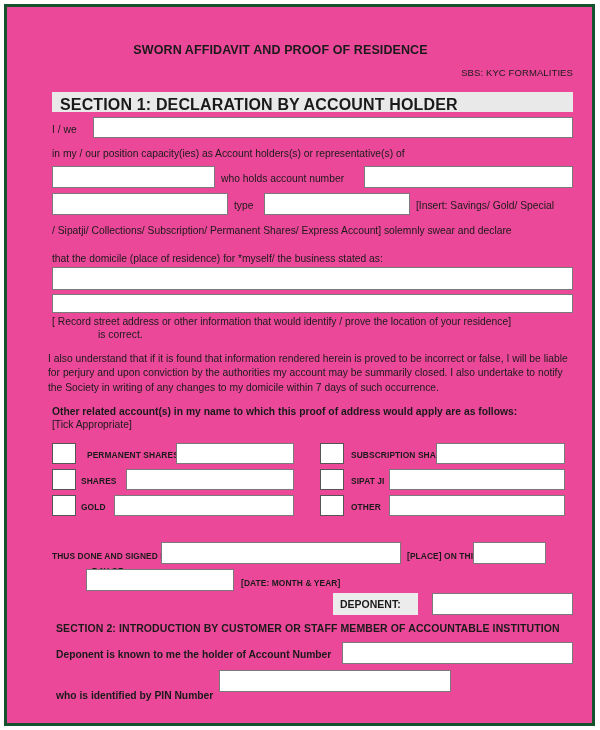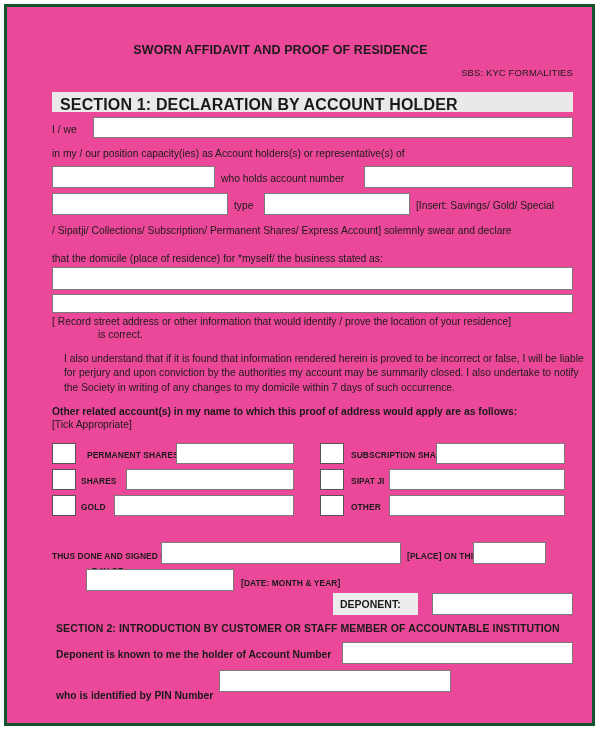--- a/index.html
+++ b/index.html
@@ -156,21 +156,21 @@
     <div class="txt" style="left:368px; top:192px;">[Insert: Savings/ Gold/ Special</div>
 
     <div class="txt" style="left:4px; top:217px;">/ Sipatji/ Collections/ Subscription/ Permanent Shares/ Express Account] solemnly swear and declare</div>
 
     <div class="txt" style="left:4px; top:245px;">that the domicile (place of residence) for *myself/ the business stated as:</div>
     <div class="box" style="left:4px; top:260px; width:521px; height:23px;"></div>
     <div class="box" style="left:4px; top:287px; width:521px; height:19px;"></div>
     <div class="txt" style="left:4px; top:308px;">[ Record street address or other information that would identify / prove the location of your residence]</div>
     <div class="txt" style="left:4px; top:321px;padding-left:46px;">is correct.</div>
 
-    <div class="para" style="left:16px; top:345px; width:521px;">I also understand that if it is found that information rendered herein is proved to be incorrect or false, I will be liable for perjury and upon conviction by the authorities my account may be summarily closed. I also undertake to notify the Society in writing of any changes to my domicile within 7 days of such occurrence.</div>
+    <div class="para" style="left:0; top:345px; width:521px;">I also understand that if it is found that information rendered herein is proved to be incorrect or false, I will be liable for perjury and upon conviction by the authorities my account may be summarily closed. I also undertake to notify the Society in writing of any changes to my domicile within 7 days of such occurrence.</div>
 
     <div class="txt bold" style="left:4px; top:398px;">Other related account(s) in my name to which this proof of address would apply are as follows:</div>
     <div class="txt" style="left:4px; top:411px;">[Tick Appropriate]</div>
 
     <div class="chk" style="left:4px; top:436px;"></div>
     <div class="txt small" style="left:39px; top:442px;">PERMANENT SHARES</div>
     <div class="box" style="left:128px; top:436px; width:118px; height:21px;"></div>
 
     <div class="chk" style="left:4px; top:462px;"></div>
     <div class="txt small" style="left:33px; top:468px;">SHARES</div>

